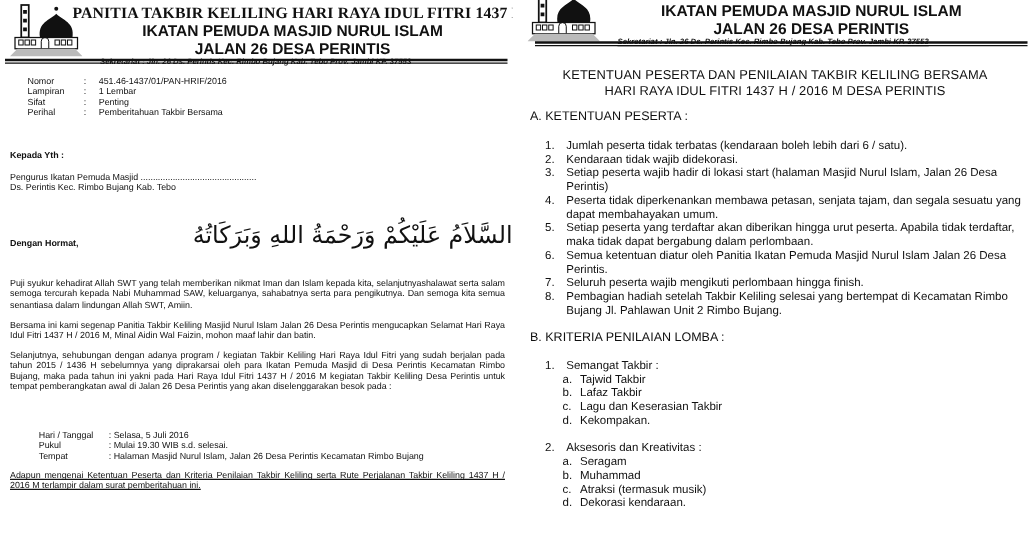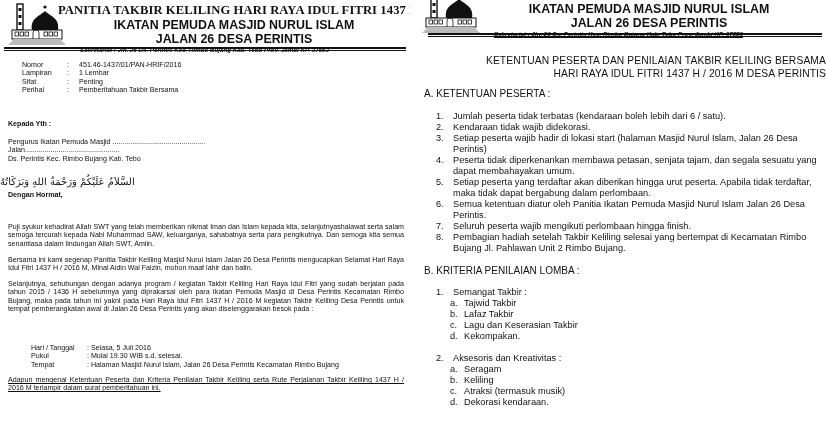--- a/index.html
+++ b/index.html
@@ -19,26 +19,26 @@
   .rule-thick { position:absolute; height:2px; background:#111; }
   .rule-thin { position:absolute; height:1px; background:#111; }
 
   
   .small { font-size:7.1px; line-height:8.4px; }
   .meta-row { display:flex; }
   .meta-key { width:45px;padding-left:14px; }
   .meta-colon { width:12px; }
   .para { text-align:justify; }
   .bold { font-weight:bold; }
-  .arabic { text-align:left; font-family:"DejaVu Serif", serif; font-size:10px; direction:rtl; }
+  .arabic { text-align:right; font-family:"DejaVu Serif", serif; font-size:19px; direction:rtl; }
   .ev-row { display:flex;margin-left:23px; }
   .ev-key { width:56px; }
 
   
-  .title { text-align:right; font-size:10.3px; line-height:13px; font-weight:normal; letter-spacing:0.1px; }
+  .title { text-align:center; font-size:10.3px; line-height:13px; font-weight:normal; letter-spacing:0.1px; }
   .sec-head { font-size:10px; font-weight:normal; position:absolute; left:10px; }
   .list { position:absolute; left:22px; right:8px; font-size:9.2px; line-height:11px; }
   .li { display:flex; }
   .li-num { width:17px; flex:none; text-align:left; }
   .li-text { flex:1; }
   .sub { display:flex; margin-left:14px; }
   .sub-letter { width:14px; flex:none; }
 </style>
 </head>
 <body>
@@ -95,21 +95,20 @@
       <span class="meta-key">Perihal</span>
       <span class="meta-colon">:</span>
       <span>Pemberitahuan  Takbir Bersama</span>
     </div>
   </div>
 
   <div class="small bold" style="position:absolute; left:8px; top:120px;">Kepada Yth :</div>
 
   <div class="small" style="position:absolute; left:8px; top:138px; width:395px;">
     <div>Pengurus Ikatan Pemuda Masjid ...............................................</div>
-    <div>Jalan................................................</div>
     <div>Ds. Perintis Kec.  Rimbo Bujang  Kab.  Tebo</div>
   </div>
 
   <div class="arabic" style="position:absolute; left:0; right:0; top:176px;">السَّلاَمُ عَلَيْكُمْ وَرَحْمَةُ اللهِ وَبَرَكَاتُهُ</div>
 
   <div class="small bold" style="position:absolute; left:8px; top:191px;">Dengan Hormat,</div>
 
   <div class="small para" style="position:absolute; left:8px; top:223px; width:396px;">Puji syukur kehadirat Allah SWT yang telah memberikan nikmat Iman dan Islam kepada kita, selanjutnyashalawat serta salam semoga tercurah kepada Nabi Muhammad SAW, keluarganya, sahabatnya serta para pengikutnya.  Dan semoga kita semua senantiasa  dalam lindungan Allah SWT, Amiin.</div>
   <div class="small para" style="position:absolute; left:8px; top:256px; width:396px;">Bersama ini kami segenap Panitia Takbir Keliling Masjid Nurul Islam Jalan 26 Desa Perintis mengucapkan Selamat Hari Raya Idul Fitri 1437 H / 2016 M, Minal Aidin Wal Faizin, mohon maaf lahir dan batin.</div>
   <div class="small para" style="position:absolute; left:8px; top:280px; width:396px;">Selanjutnya, sehubungan dengan adanya program / kegiatan Takbir Keliling Hari Raya Idul Fitri yang sudah berjalan pada tahun 2015 / 1436 H sebelumnya yang diprakarsai oleh para Ikatan Pemuda Masjid di Desa Perintis Kecamatan Rimbo Bujang, maka pada tahun ini yakni pada Hari Raya Idul Fitri 1437 H / 2016 M kegiatan Takbir Keliling Desa Perintis untuk tempat pemberangkatan awal di Jalan 26 Desa Perintis yang akan diselenggarakan besok pada :</div>
@@ -232,21 +231,21 @@
     <div class="li">
         <span class="li-num">2.</span>
         <span class="li-text">Aksesoris dan Kreativitas :</span>
       </div>
     <div class="sub">
         <span class="sub-letter">a.</span>
         <span>Seragam</span>
       </div>
     <div class="sub">
         <span class="sub-letter">b.</span>
-        <span>Keliling</span>
+        <span>Muhammad</span>
       </div>
     <div class="sub">
         <span class="sub-letter">c.</span>
         <span>Atraksi (termasuk musik)</span>
       </div>
     <div class="sub">
         <span class="sub-letter">d.</span>
         <span>Dekorasi kendaraan.</span>
       </div>
   </div>

